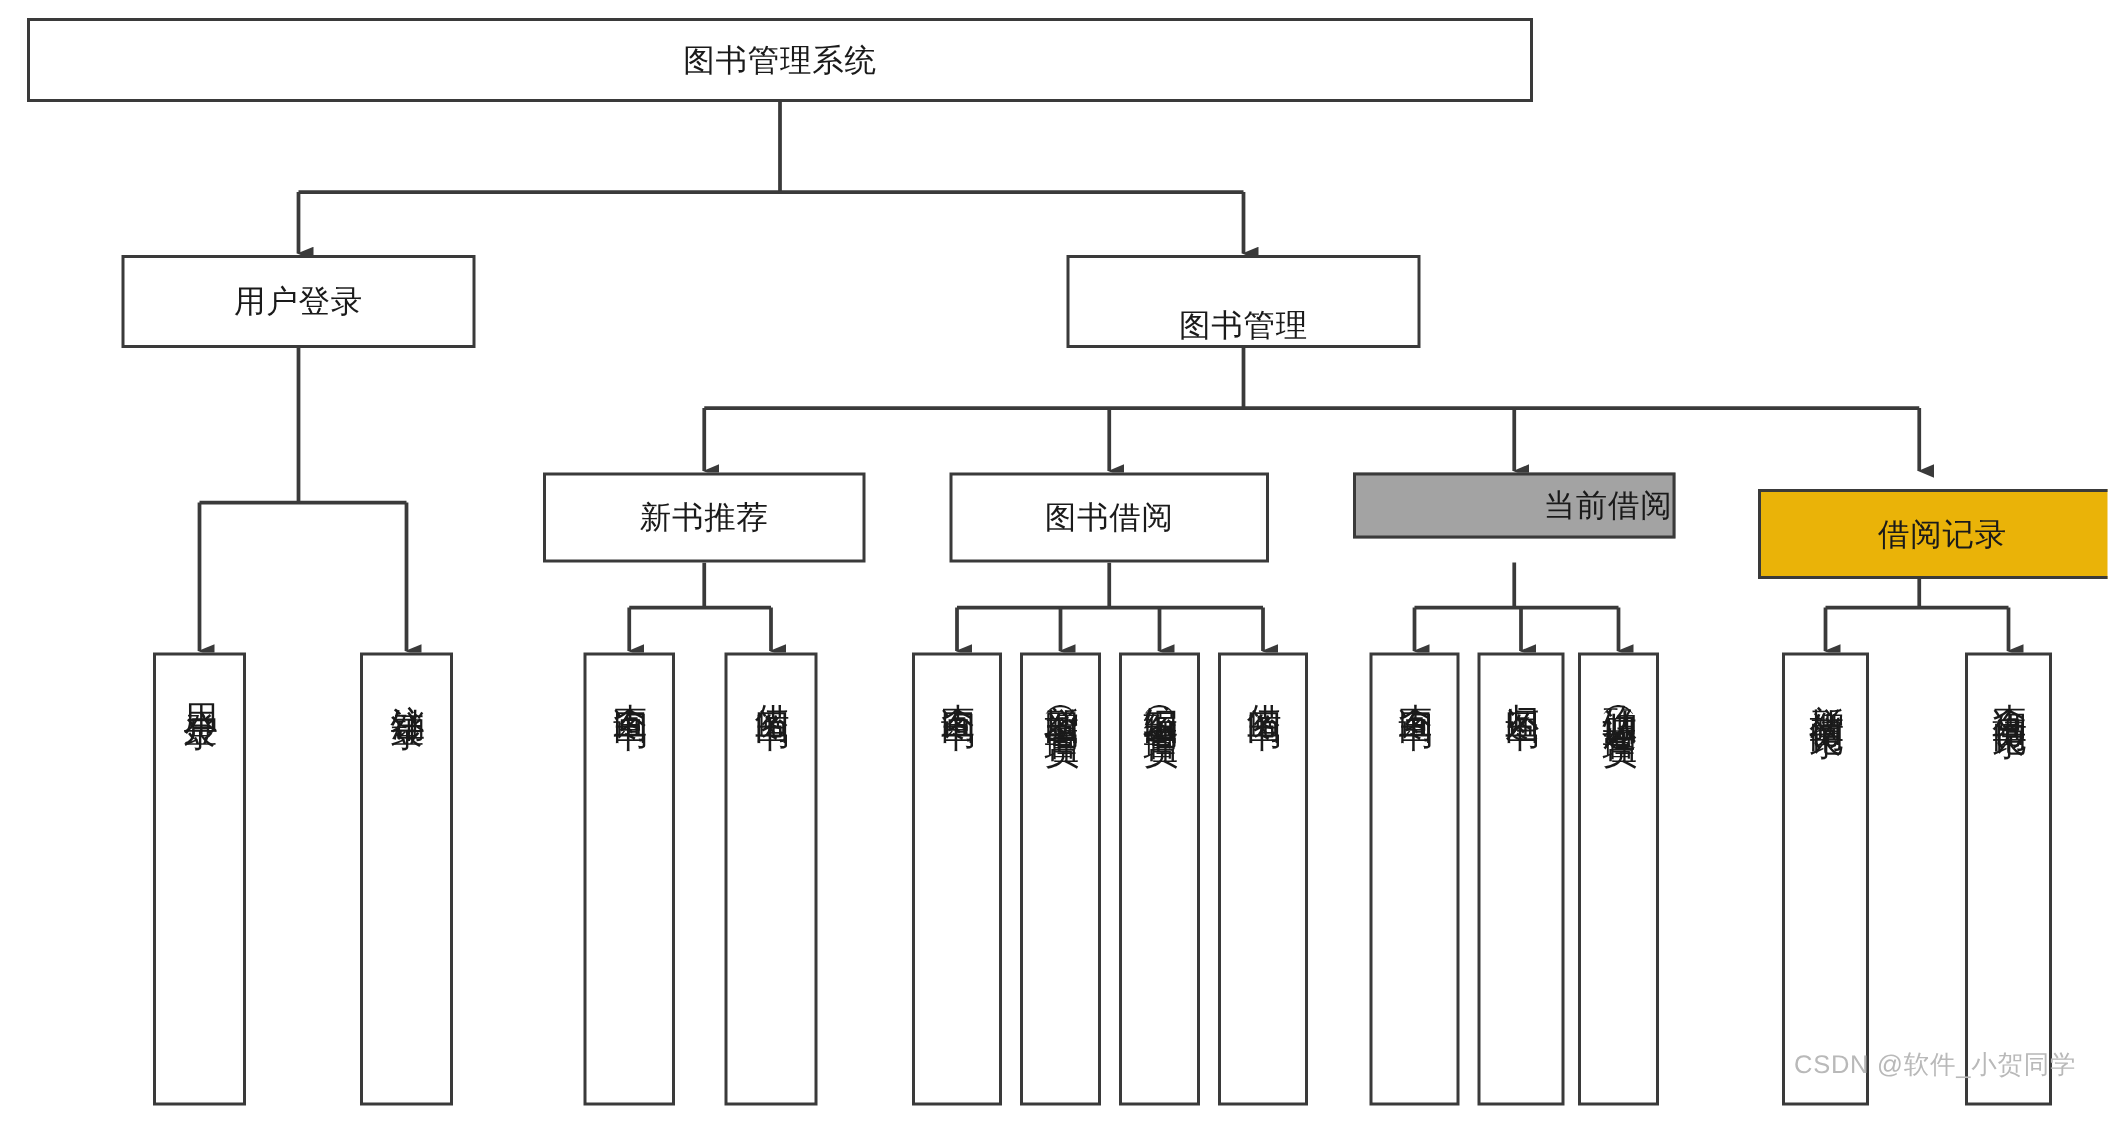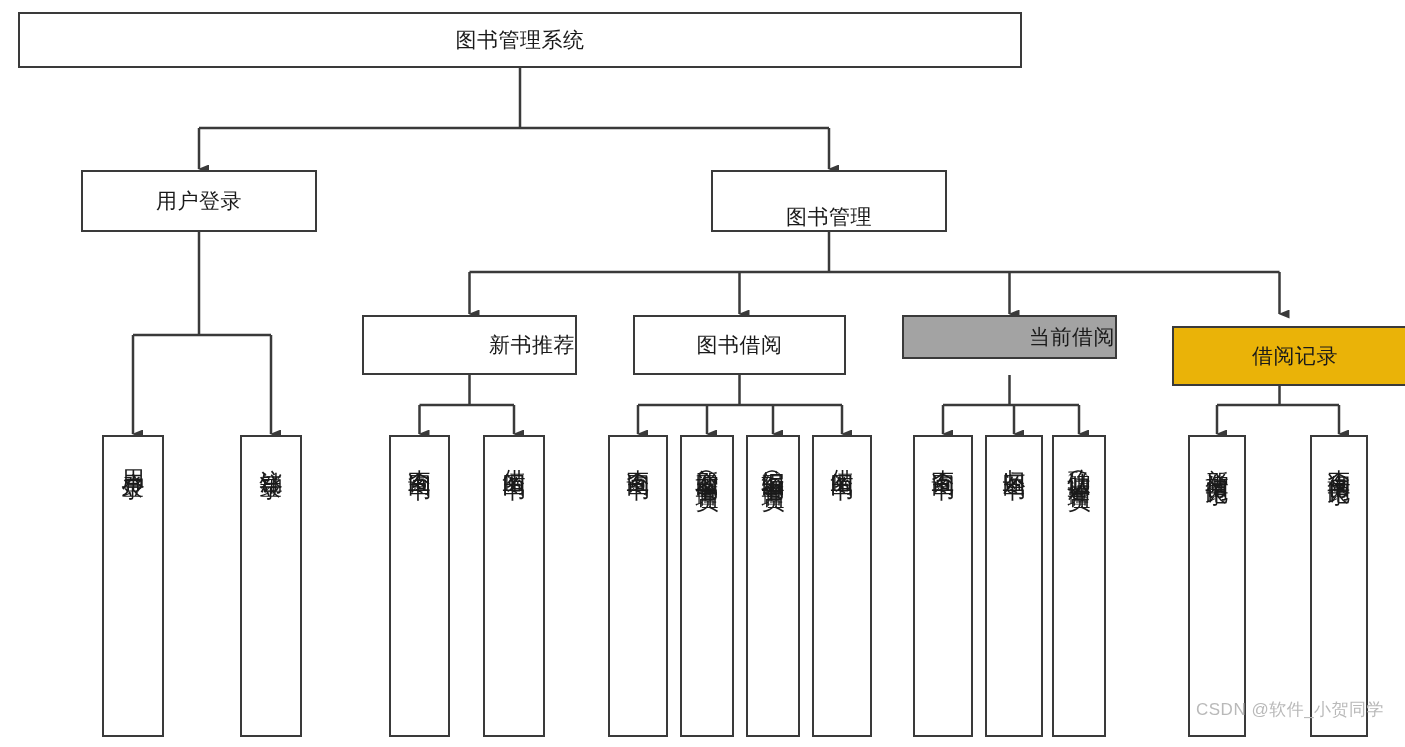--- a/index.html
+++ b/index.html
@@ -18,20 +18,21 @@
     display:flex;
     align-items:center;
     justify-content:center;
     color:#1a1a1a;
   }
   .node .label{
     font-size:21px;
     line-height:1.18;
     letter-spacing:0.5px;
     white-space:nowrap;
+    font-family:Liberation Serif, serif;
   }
   .node.vertical{
     align-items:flex-start;
     padding-top:14px;
   }
   .node.vertical .label{
     writing-mode:vertical-rl;
     text-orientation:upright;
     font-size:23px;
     line-height:1.25;
@@ -97,21 +98,21 @@
   <div id="node-layer">
       <div class="node" style="left: 18px; top: 12px; width: 1004px; height: 56px; border-color: rgb(58, 58, 58); background: rgb(255, 255, 255);">
         <span class="label">图书管理系统</span>
       </div>
       <div class="node" style="left: 81px; top: 170px; width: 236px; height: 62px; border-color: rgb(58, 58, 58); background: rgb(255, 255, 255);">
         <span class="label">用户登录</span>
       </div>
       <div class="node" style="left: 711px; top: 170px; width: 236px; height: 62px; border-color: rgb(58, 58, 58); background: rgb(255, 255, 255); align-items: flex-end;">
         <span class="label">图书管理</span>
       </div>
-      <div class="node" style="left: 362px; top: 315px; width: 215px; height: 60px; border-color: rgb(58, 58, 58); background: rgb(255, 255, 255); justify-content: flex-end;">
+      <div class="node" style="left: 362px; top: 315px; width: 215px; height: 60px; border-color: rgb(58, 58, 58); background: rgb(255, 255, 255);">
         <span class="label">新书推荐</span>
       </div>
       <div class="node" style="left: 633px; top: 315px; width: 213px; height: 60px; border-color: rgb(58, 58, 58); background: rgb(255, 255, 255);">
         <span class="label">图书借阅</span>
       </div>
       <div class="node" style="left: 902px; top: 315px; width: 215px; height: 44px; border-color: rgb(58, 58, 58); background: #a3a3a3; justify-content: flex-end;">
         <span class="label">当前借阅</span>
       </div>
       <div class="node" style="left: 1172px; top: 326px; width: 246px; height: 60px; border-color: rgb(58, 58, 58); background: #eab308;">
         <span class="label">借阅记录</span>

